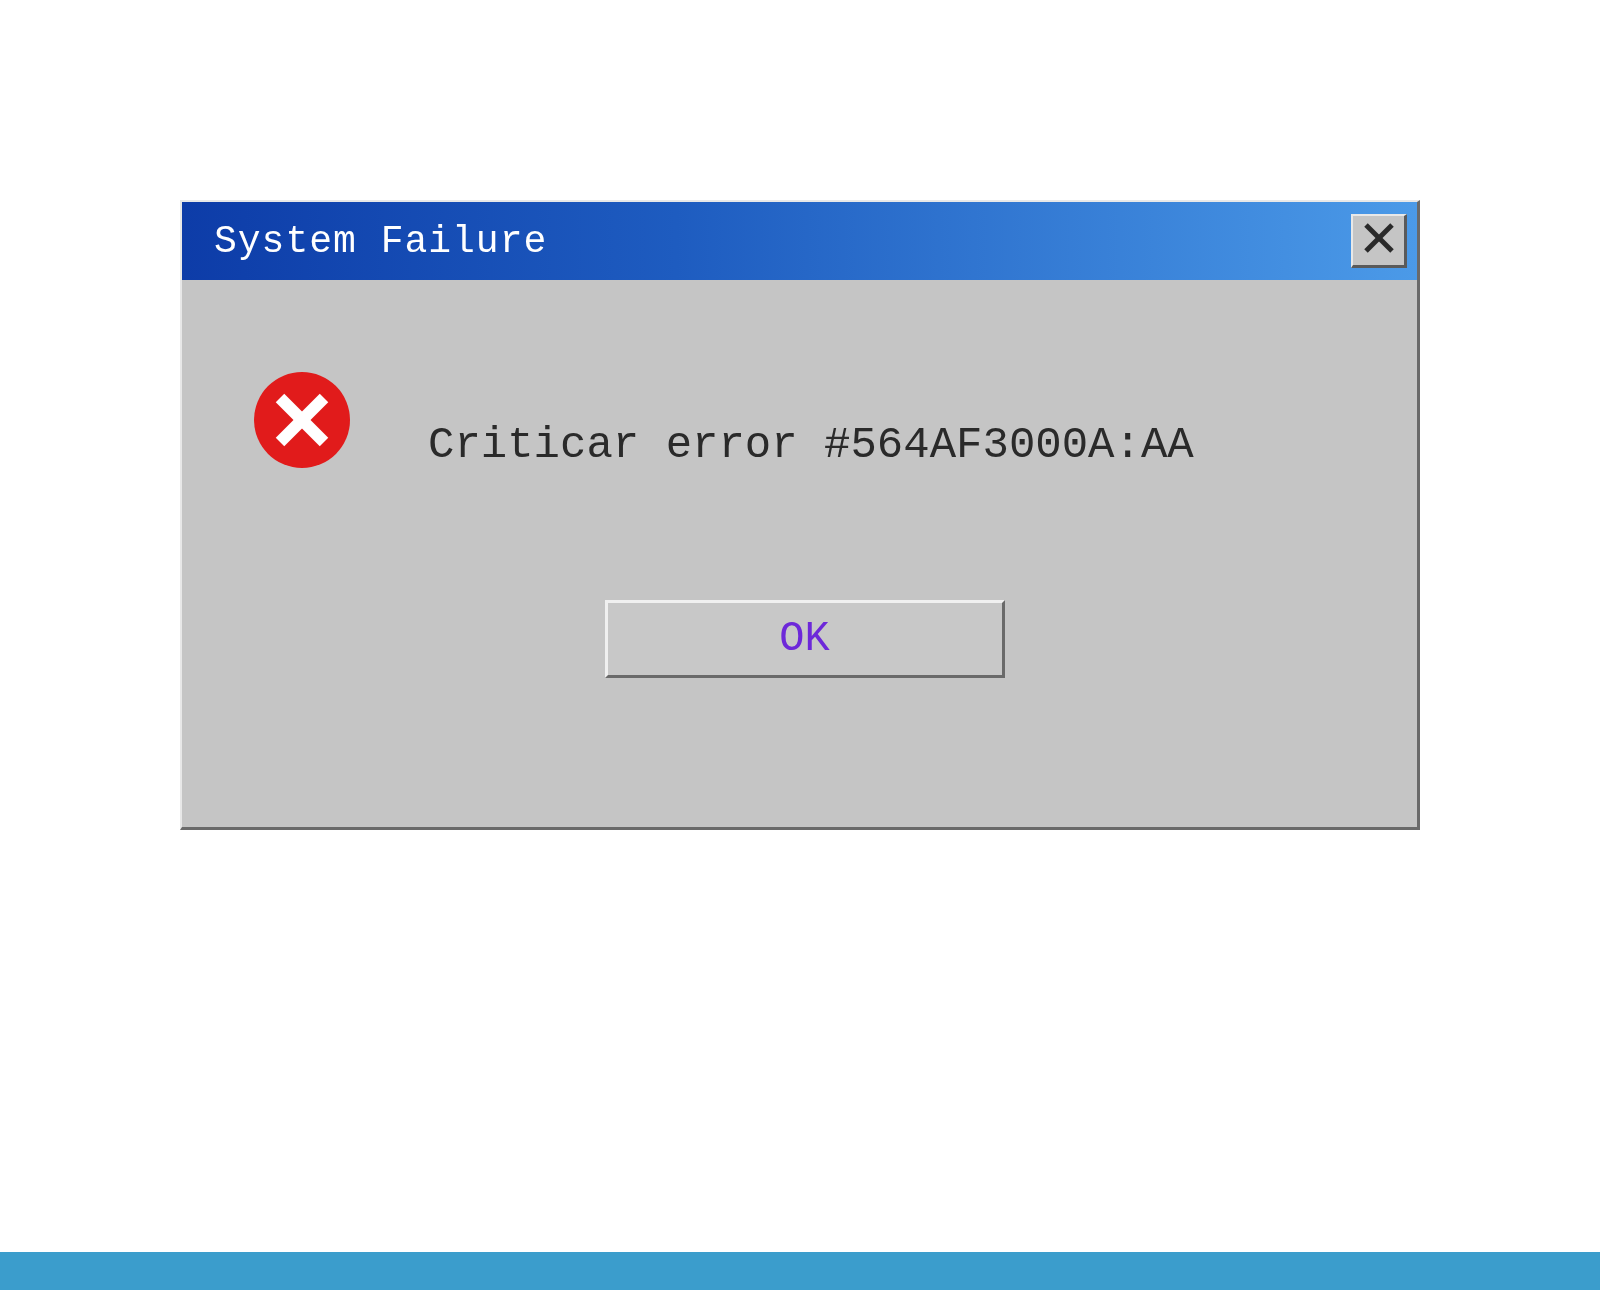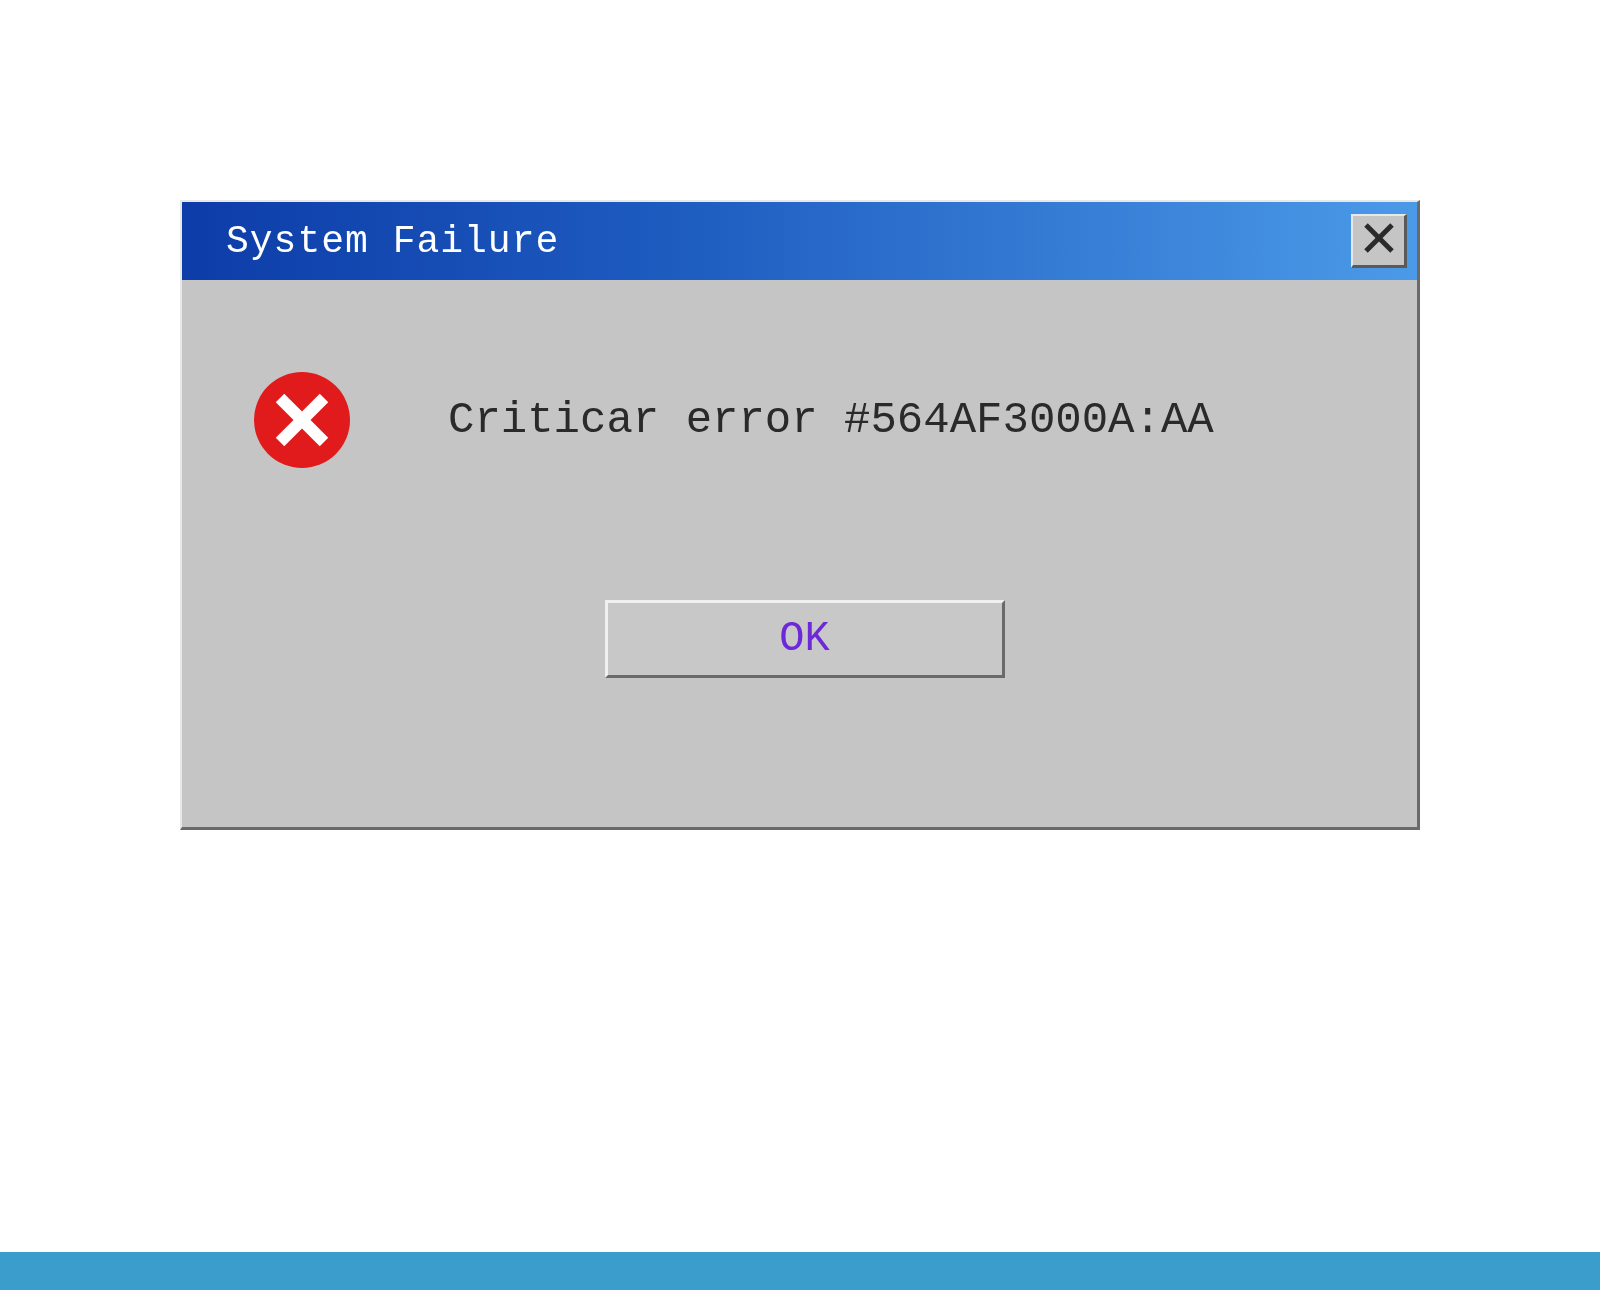--- a/index.html
+++ b/index.html
@@ -28,21 +28,21 @@
       border-right: 3px solid #6a6a6a;
       border-bottom: 3px solid #6a6a6a;
     }
 
     .title-bar {
       height: 78px;
       background: linear-gradient(to right, #0d3ca8 0%, #1e5cc0 40%, #4b9ae8 100%);
       display: flex;
       align-items: center;
       justify-content: space-between;
-      padding: 0 10px 0 44px;
+      padding: 0 10px 0 32px;
       gap: 20px;
     }
 
     .title-text {
       color: #ffffff;
       font-size: 38px;
       font-family: 'Courier New', monospace;
       letter-spacing: 1px;
     }
 
@@ -66,22 +66,22 @@
     }
 
     .dialog-body {
       padding: 90px 60px 40px 70px;
       display: flex;
       flex-direction: column;
     }
 
     .message-row {
       display: flex;
-      align-items: center;
-      gap: 96px;
+      align-items: flex-end;
+      gap: 76px;
     }
 
     .error-icon {
       width: 100px;
       height: 100px;
       flex-shrink: 0;
     }
 
     .error-icon svg {
       width: 100%;

